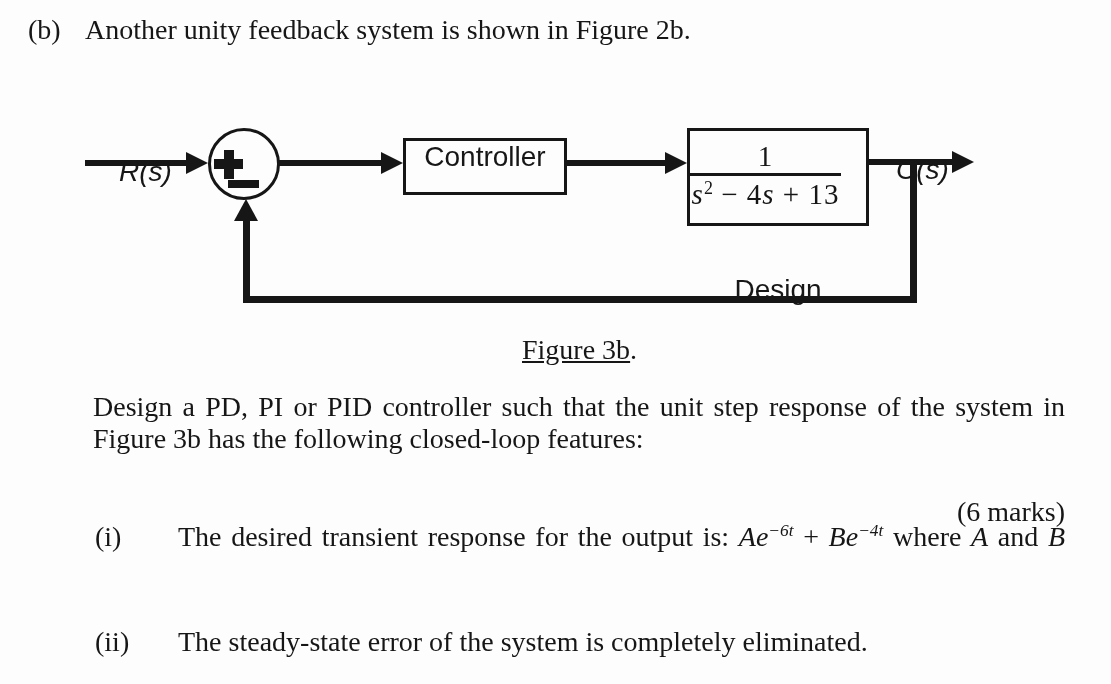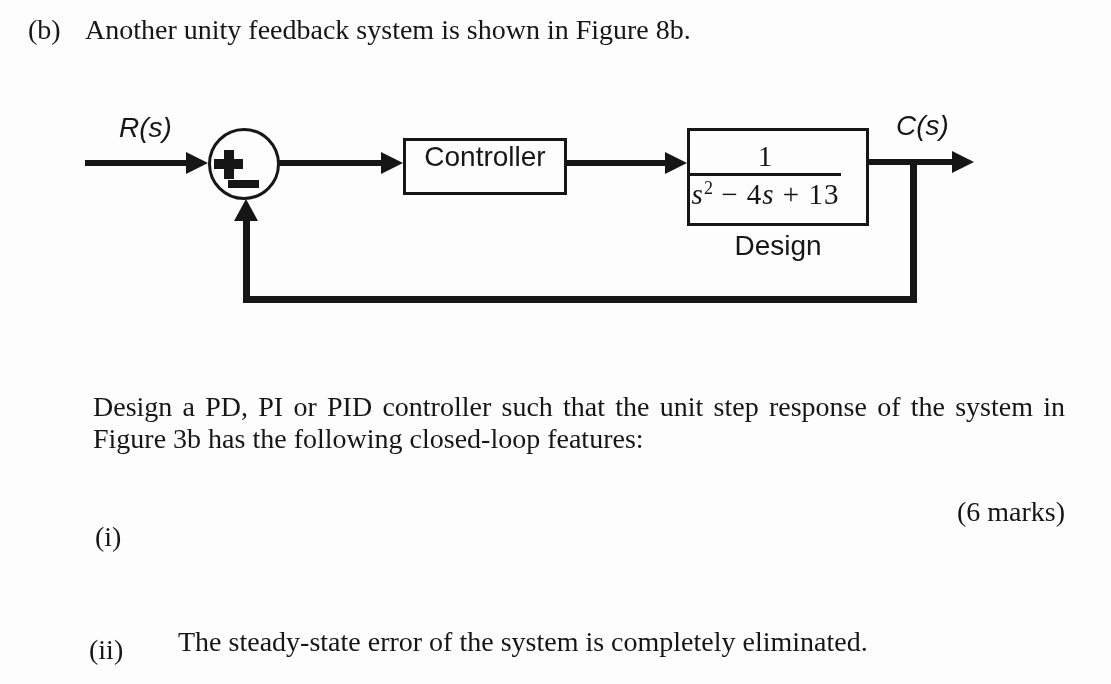--- a/index.html
+++ b/index.html
@@ -44,30 +44,30 @@
   .block-box{
     position:absolute;box-sizing:border-box;
     border:3px solid #161616;background:#fdfdfd;
     display:flex;align-items:flex-start;justify-content:center;
   }
   .ctrl-box{left:403px;top:138px;width:164px;height:57px;}
   .plant-box{left:687px;top:128px;width:182px;height:98px;flex-direction:column;}
   .frac{display:flex;flex-direction:column;align-items:center;font-size:29px;line-height:30px;letter-spacing:1px;}
   .frac-bar{width:151px;height:3px;background:#161616;margin:2px 0 3px 0;}
   .msup{font-size:0.62em;position:relative;top:-0.55em;letter-spacing:0;}
-  .diag-label{position:absolute;font-size:28px;line-height:30px;}
+  .diag-label{position:absolute;font-size:28px;line-height:30px;margin-top:44px;}
   .underline{text-decoration:underline;}
 </style>
 </head>
 <body>
 
 <div class="page">
 
   <div class="abs" style="left:28px;top:14px;">(b)</div>
-  <div class="abs" style="left:85px;top:14px;">Another unity feedback system is shown in Figure 8b.</div>
+  <div class="abs" style="left:85px;top:14px;">Another unity feedback system is shown in Figure 2b.</div>
 
   <div>
 
     <div class="diag-label sans ital" style="left:119px;top:113px;">R(s)</div>
     <div class="dline" style="left:85px;top:160px;width:105px;height:6px;"></div>
     <div class="arrow-right" style="left:186px;top:152px;"></div>
 
     <div class="sum-circle"></div>
     <div class="dline" style="left:214px;top:159px;width:29px;height:10px;"></div>
     <div class="dline" style="left:224px;top:150px;width:10px;height:29px;"></div>
@@ -95,26 +95,28 @@
     <div class="dline" style="left:868px;top:159px;width:86px;height:6px;"></div>
     <div class="arrow-right" style="left:952px;top:151px;"></div>
     <div class="diag-label sans ital" style="left:896px;top:111px;">C(s)</div>
 
     <div class="dline" style="left:910px;top:162px;width:7px;height:141px;"></div>
     <div class="dline" style="left:243px;top:296px;width:674px;height:7px;"></div>
     <div class="dline" style="left:243px;top:219px;width:7px;height:78px;"></div>
     <div class="arrow-up" style="left:234px;top:199px;"></div>
   </div>
 
+  <div class="abs" style="left:522px;top:334px;"><span class="underline">Figure 3b</span><span>.</span></div>
 
   <div class="abs justify-last" style="left:93px;top:391px;width:972px;">Design a PD, PI or PID controller such that the unit step response of the system in</div>
   <div class="abs" style="left:93px;top:423px;width:972px;"><span>Figure 3b has the following </span><span class="bold">closed-loop</span><span> features:</span></div>
 
   <div class="abs right" style="left:93px;top:452px;width:972px;">(6 marks)</div>
 
   <div class="abs" style="left:95px;top:521px;">(i)</div>
   <div class="abs" style="left:178px;top:521px;width:887px;">
+    <div class="justify-last"><span>The desired transient response for the output is: </span><span class="ital">Ae</span><span class="msup ital">−6t</span><span> + </span><span class="ital">Be</span><span class="msup ital">−4t</span><span> where </span><span class="ital">A</span><span> and </span><span class="ital">B</span></div>
   </div>
 
-  <div class="abs" style="left:89px;top:626px;margin-top:8px;">(ii)</div>
+  <div class="abs" style="left:95px;top:626px;">(ii)</div>
   <div class="abs" style="left:178px;top:626px;width:887px;">The steady-state error of the system is completely eliminated.</div>
 
 </div>
 
 </body></html>

